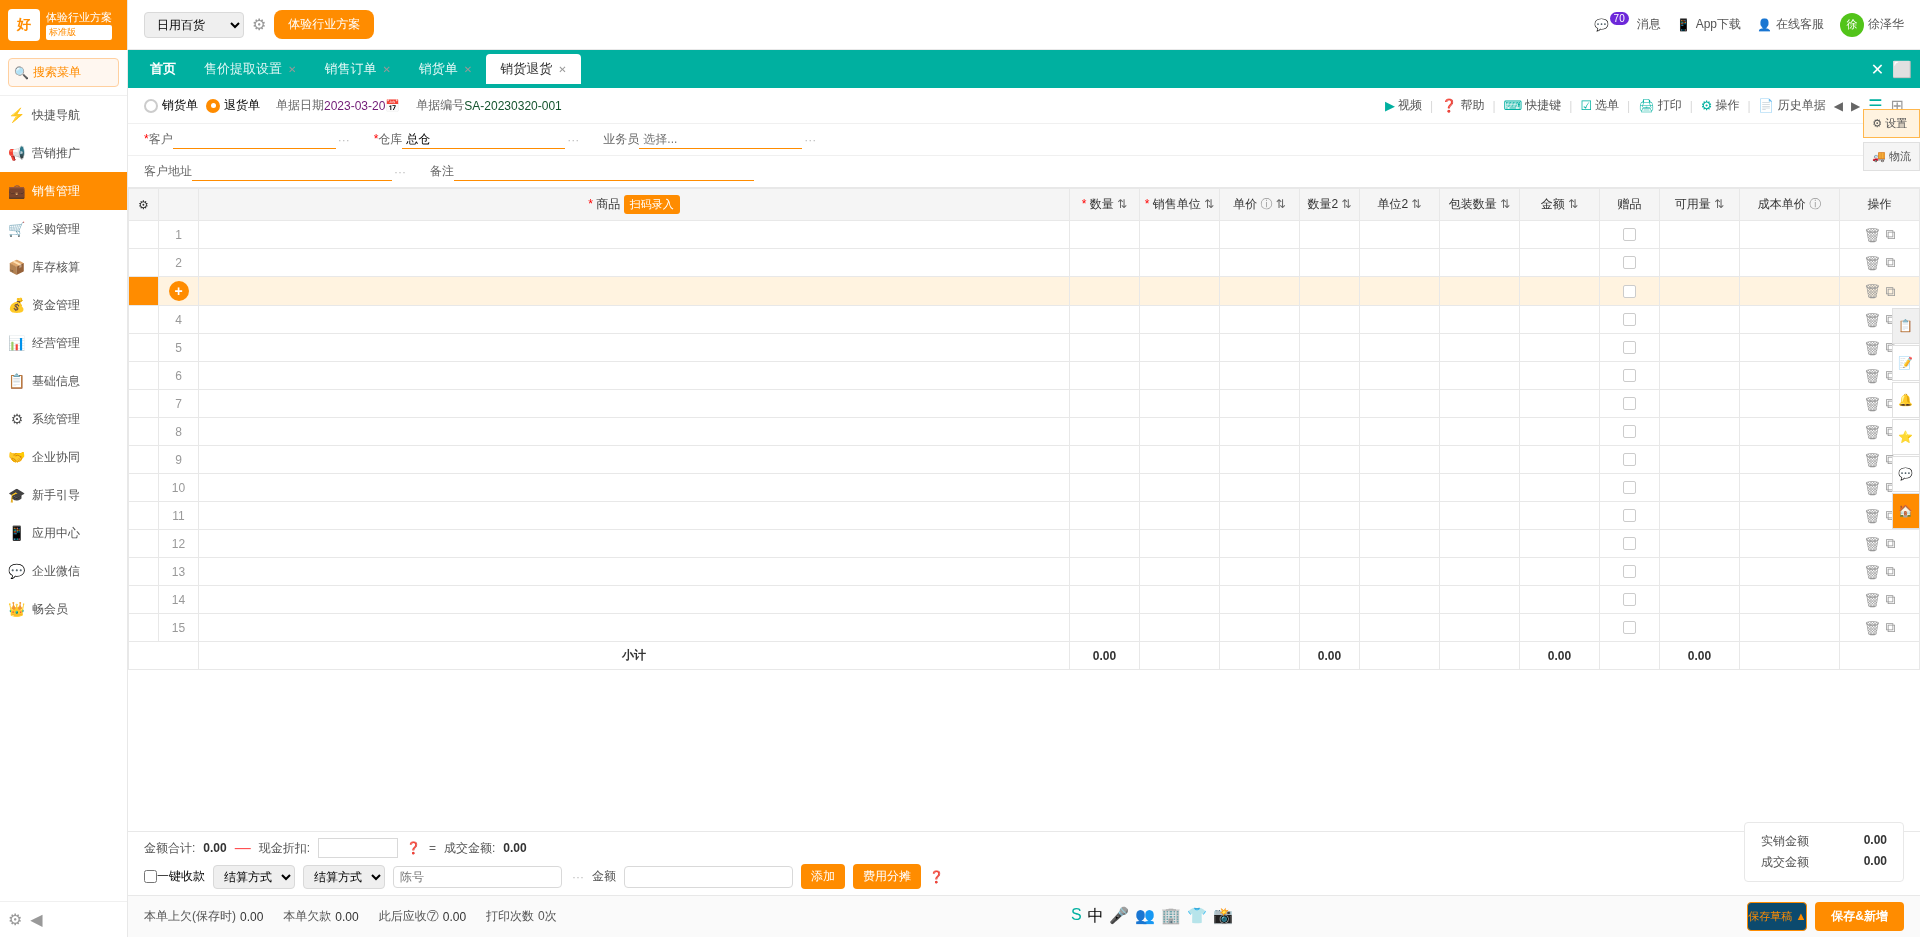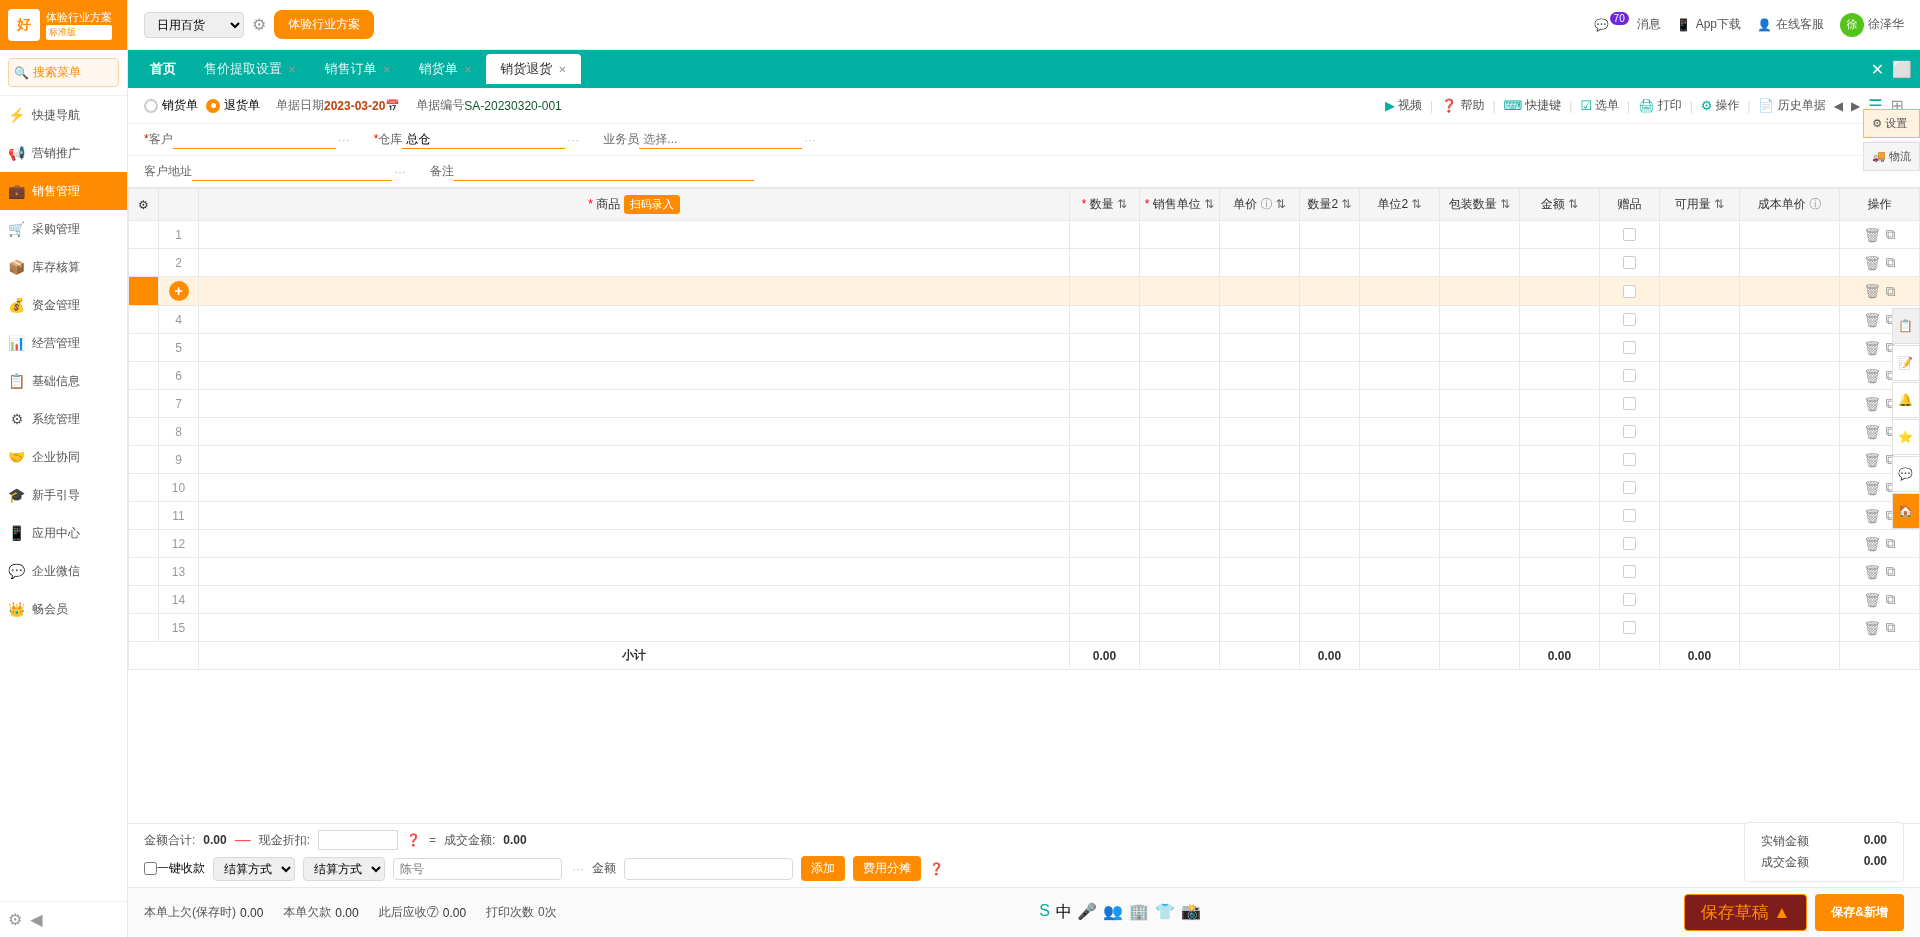--- a/index.html
+++ b/index.html
@@ -39,21 +39,21 @@
     .tab.active { background: #fff; color: #333; align-items: center; }
     .tab .close-x { font-size: 10px; color: #999; margin-left: 2px; }
     .tab.first { color: #fff; font-weight: bold; }
     .tabs-right { margin-left: auto; display: flex; align-items: center; gap: 8px; }
     .tabs-right-btn { color: #fff; cursor: pointer; font-size: 16px; }
     .radio-group { display: flex; align-items: center; gap: 8px; }
     .radio-item { display: flex; align-items: center; gap: 4px; cursor: pointer; }
     .radio-circle { width: 14px; height: 14px; border-radius: 50%; border: 2px solid #ccc; display: inline-block; }
     .radio-circle.checked { border-color: #ff8c00; background: #ff8c00; }
     .radio-circle.checked::after { content: ''; display: block; width: 5px; height: 5px; border-radius: 50%; background: #fff; margin: 2.5px auto; }
-    .form-date { color: #c2410c; font-weight: bold; }
+    .form-date { color: #701a75; }
     .side-action-btn { background: #f5f5f5; border: 1px solid #e0e0e0; padding: 6px 8px; cursor: pointer; font-size: 11px; color: #555; white-space: nowrap; display: flex; align-items: center; gap: 3px; }
     .side-action-btn.orange { background: #fff3e0; border-color: #ffb74d; }
 
     
     .table-area { flex: 1; overflow: auto; background: #fff; }
     .data-table { width: 100%; border-collapse: collapse; font-size: 12px; }
     .data-table th { background: #f5f5f5; padding: 6px 4px; text-align: center; border: 1px solid #e8e8e8; font-weight: normal; color: #333; white-space: nowrap; position: sticky; top: 0; z-index: 1; }
     .data-table td { padding: 4px 4px; border: 1px solid #e8e8e8; text-align: center; height: 28px; }
     .data-table tr:nth-child(odd) td { background: #fff; }
     .data-table tr.highlighted td { background: #fff3e0; }
@@ -82,21 +82,21 @@
     .add-btn { background: #ff8c00; color: #fff; border: none; border-radius: 4px; padding: 4px 10px; cursor: pointer; font-size: 12px; }
     .fee-btn { background: #ff8c00; color: #fff; border: none; border-radius: 4px; padding: 4px 10px; cursor: pointer; font-size: 12px; }
     .question-icon { color: #ccc; cursor: pointer; }
 
     
     .footer { background: #fafafa; border-top: 1px solid #e8e8e8; padding: 6px 16px; display: flex; align-items: center; gap: 20px; }
     .footer-item { display: flex; align-items: center; gap: 4px; color: #555; font-size: 12px; }
     .footer-value { color: #333; }
     .footer-circle-icons { margin-left: auto; display: flex; gap: 6px; }
     .footer-right-actions { display: flex; gap: 8px; }
-    .save-draft-btn { border: 1px solid #ff8c00; color: #ff8c00; background: #7f1d1d; border-radius: 4px; padding: 6px 16px; cursor: pointer; font-size: 17px; }
+    .save-draft-btn { border: 1px solid #ff8c00; color: #ff8c00; background: #0c4a6e; border-radius: 4px; padding: 6px 0; cursor: pointer; font-size: 11px; }
     .save-new-btn { background: #ff8c00; color: #fff; border: none; border-radius: 4px; padding: 6px 16px; cursor: pointer; font-size: 12px; font-weight: bold; }
 
     
     .summary-panel { position: absolute; right: 16px; bottom: 55px; background: #fff; border: 1px solid #e8e8e8; padding: 8px 16px; border-radius: 4px; min-width: 160px; }
     .summary-row { display: flex; justify-content: space-between; gap: 20px; color: #555; font-size: 12px; padding: 2px 0; }
     .summary-value { color: #333; font-weight: bold; }
     .rf-btn { background: #fff; border: 1px solid #e0e0e0; padding: 8px 6px; cursor: pointer; writing-mode: horizontal-tb; font-size: 12px; color: #555; display: flex; align-items: center; justify-content: center; width: 28px; height: 36px; }
     .rf-btn.orange-bg { background: #ff8c00; color: #fff; }
 
     .content-wrapper { position: relative; flex: 1; display: flex; flex-direction: column; overflow: hidden; }

